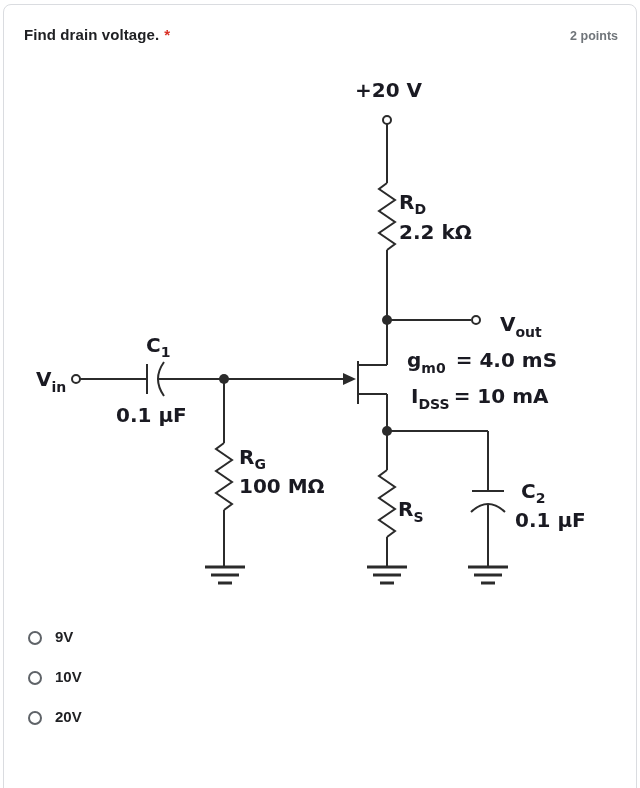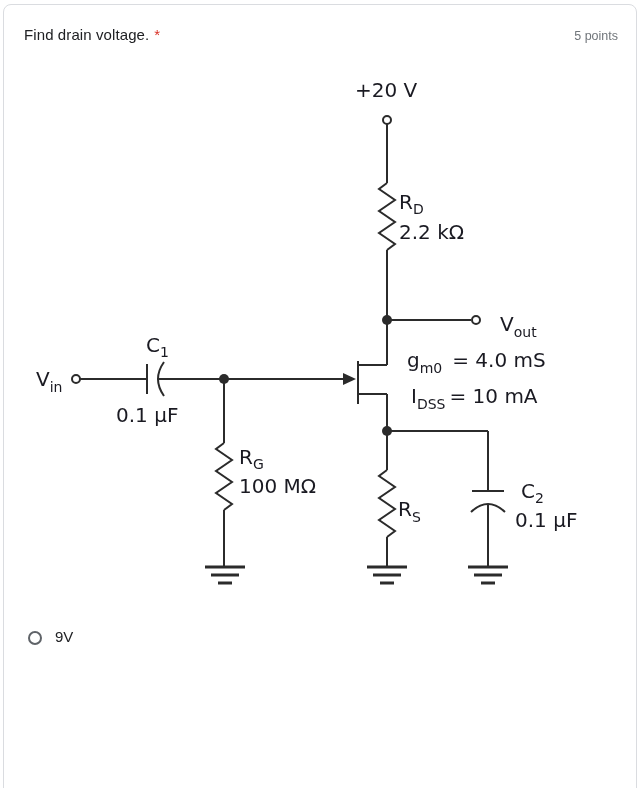--- a/index.html
+++ b/index.html
@@ -11,21 +11,21 @@
     --text: #202124;
     --card-border: #dadce0;
   }
   * { margin: 0; padding: 0; box-sizing: border-box; }
   html, body {
     width: 640px; height: 788px;
     overflow: hidden;
     background: #fff;
     font-family: "Liberation Sans", sans-serif;
   }
-  .page { position: relative; width: 640px; height: 788px; }
+  .page { position: relative; width: 640px; height: 788px; font-weight: bold; }
 
   .card {
     position: absolute;
     left: 3px; top: 4px;
     width: 634px; height: 800px;
     background: #fff;
     border: 1px solid var(--card-border);
     border-radius: 8px;
   }
 
@@ -101,21 +101,21 @@
 </style>
 </head>
 <body>
 
 <div class="page">
   <div class="card"></div>
 
   <div class="q-title">
     <span>Find drain voltage.</span><span class="req">*</span>
   </div>
-  <div class="q-points">5 points</div>
+  <div class="q-points">2 points</div>
 
   <svg class="circuit" viewBox="0 0 640 788">
 
     <g>
       <circle class="term" cx="387" cy="120" r="4"></circle>
       <line class="w" x1="387" y1="124" x2="387" y2="183"></line>
     </g>
     <text x="355" y="97">+20 V</text>
 
     <g>
@@ -202,14 +202,22 @@
       <line class="wg" x1="474" y1="575" x2="502" y2="575"></line>
       <line class="wg" x1="481" y1="583" x2="495" y2="583"></line>
     </g>
   </svg>
 
   <div class="options">
     <div class="option">
       <span class="radio"></span>
       <span class="option-label">9V</span>
     </div>
+    <div class="option">
+      <span class="radio"></span>
+      <span class="option-label">10V</span>
+    </div>
+    <div class="option">
+      <span class="radio"></span>
+      <span class="option-label">20V</span>
+    </div>
   </div>
 </div>
 
 </body></html>

